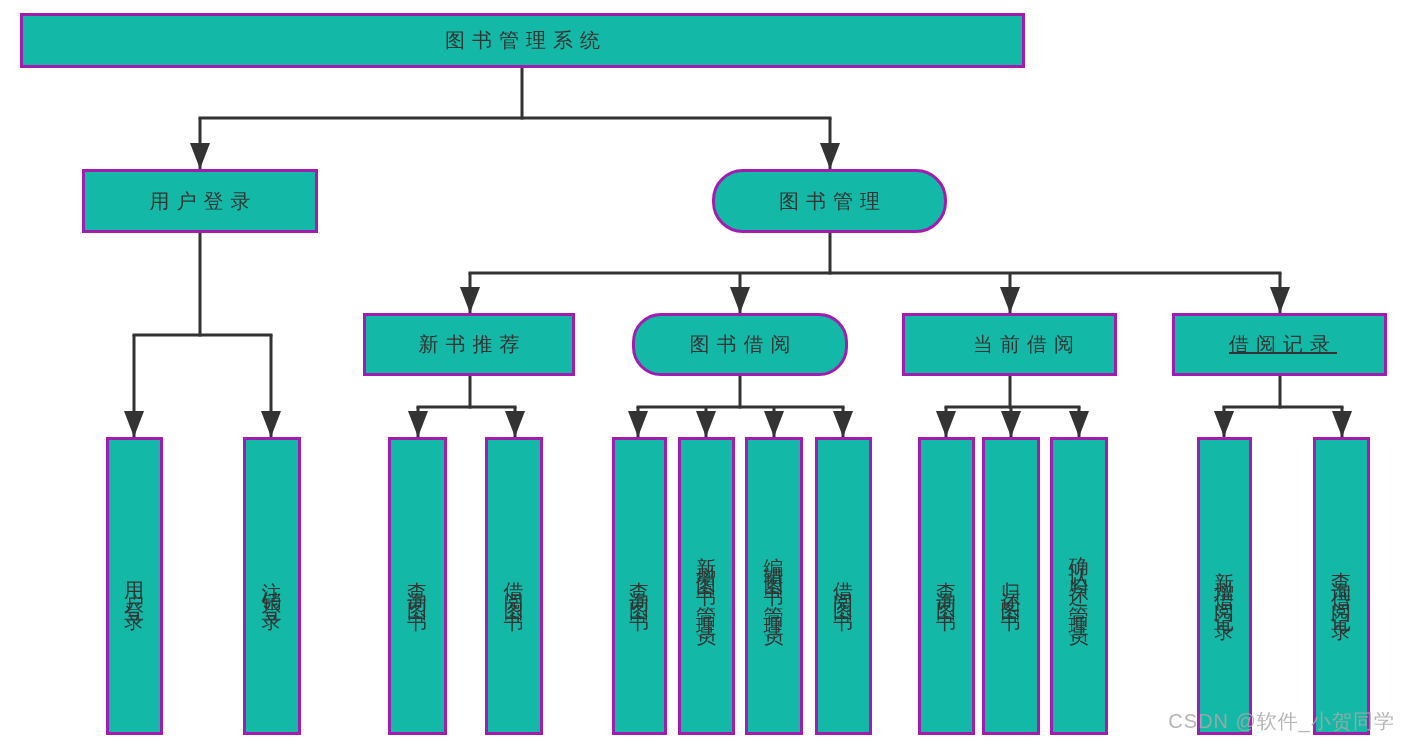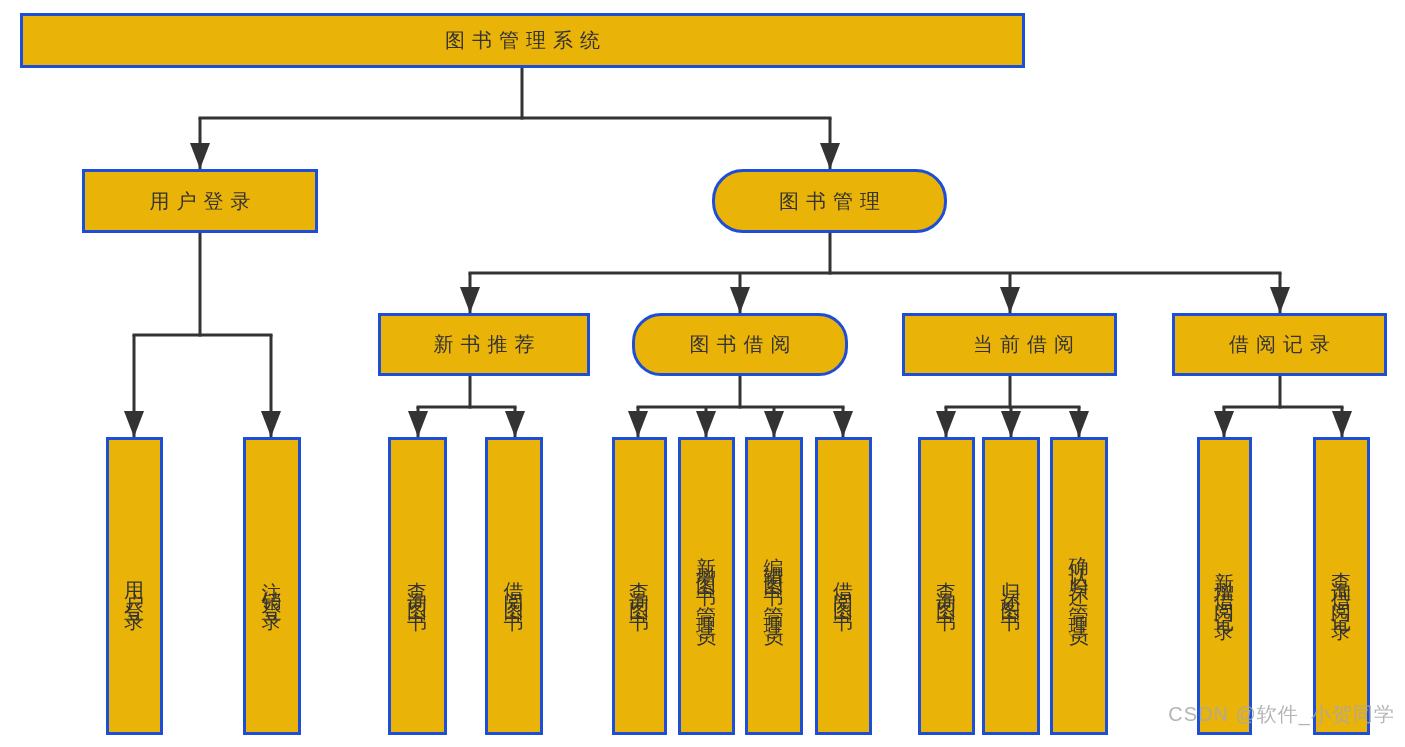--- a/index.html
+++ b/index.html
@@ -17,22 +17,22 @@
   }
   #wires {
     position: absolute;
     left: 0;
     top: 0;
     z-index: 1;
   }
   .box {
     position: absolute;
     box-sizing: border-box;
-    background: #eab308;
-    border: 3px solid #1d4ed8;
+    background: #14b8a6;
+    border: 3px solid #a21caf;
     color: #333333;
     display: flex;
     align-items: center;
     justify-content: center;
     z-index: 2;
   }
   .h-box {
     font-size: 20px;
     letter-spacing: 7px;
     text-indent: 7px;
@@ -42,21 +42,21 @@
     writing-mode: vertical-rl;
     text-orientation: mixed;
     font-size: 20px;
     letter-spacing: 10px;
     line-height: 1;
     white-space: nowrap;
   }
   .watermark {
     position: absolute;
     right: 10px;
-    bottom: 19px;
+    bottom: 12px;
     font-size: 20px;
     letter-spacing: 1px;
     color: rgba(168, 168, 168, 0.85);
     z-index: 5;
     white-space: nowrap;
   }
 </style>
 </head>
 <body>
 
@@ -110,24 +110,24 @@
       <line x1="1224" y1="407" x2="1224" y2="437" marker-end="url(#arrow)"></line>
       <line x1="1342" y1="407" x2="1342" y2="437" marker-end="url(#arrow)"></line>
     </g>
   </svg>
 
   <div class="box h-box" style="left:20px; top:13px; width:1005px; height:55px;">图书管理系统</div>
 
   <div class="box h-box" style="left:82px; top:169px; width:236px; height:64px;">用户登录</div>
   <div class="box h-box" style="left:712px; top:169px; width:235px; height:64px;border-radius:31px;">图书管理</div>
 
-  <div class="box h-box" style="left:363px; top:313px; width:212px; height:63px;margin-left:15px;">新书推荐</div>
+  <div class="box h-box" style="left:363px; top:313px; width:212px; height:63px;">新书推荐</div>
   <div class="box h-box" style="left:632px; top:313px; width:216px; height:63px;border-radius:29px;">图书借阅</div>
   <div class="box h-box" style="left:902px; top:313px; width:215px; height:63px;padding-left:28px;">当前借阅</div>
-  <div class="box h-box" style="left:1172px; top:313px; width:215px; height:63px;">借阅记录</div>
+  <div class="box h-box" style="left:1172px; top:313px; width:215px; height:63px;text-decoration:underline;">借阅记录</div>
 
   <div class="box v-box" style="left:106px; top:437px; width:57px; height:298px;">
     <span class="v-text">用户登录</span>
   </div>
   <div class="box v-box" style="left:243px; top:437px; width:58px; height:298px;">
     <span class="v-text">注销登录</span>
   </div>
 
   <div class="box v-box" style="left:388px; top:437px; width:59px; height:298px;">
     <span class="v-text">查询图书</span>

